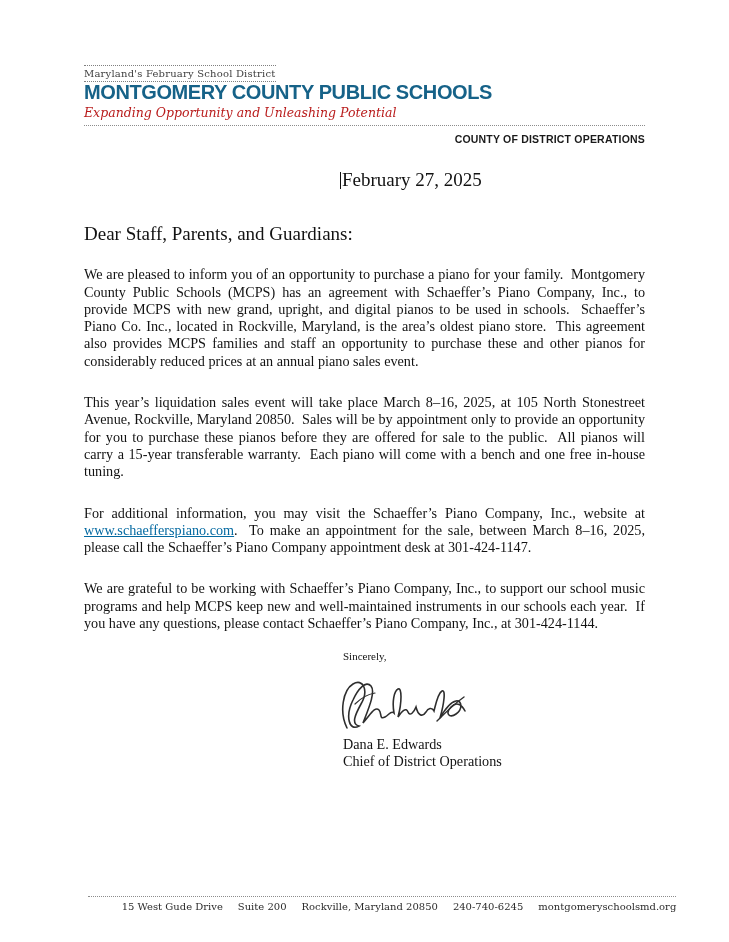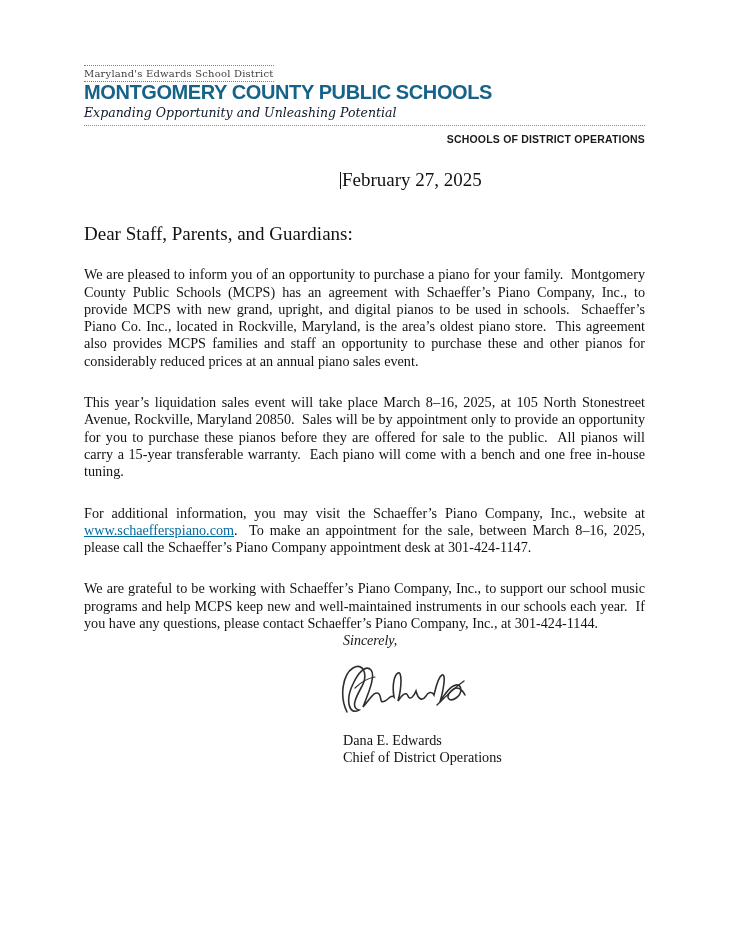--- a/index.html
+++ b/index.html
@@ -37,21 +37,21 @@
     line-height: 21px;
     letter-spacing: -0.4px;
     color: #166288;
   }
   .tagline {
     margin-top: 2px;
     font-family: "DejaVu Serif", serif;
     font-style: italic;
     font-size: 12.5px;
     line-height: 15px;
-    color: #0f172a;
+    color: #b91c1c;
   }
   .header-rule {
     margin-top: 5px;
     border-bottom: 1px dotted #8c8c8c;
     height: 1px;
   }
   .office-line {
     margin-top: 7px;
     text-align: right;
     font-family: "Liberation Sans", sans-serif;
@@ -86,24 +86,24 @@
     font-size: 14.2px;
     line-height: 17.3px;
     text-align: justify;
     white-space: pre-wrap;
   }
   .para a {
     color: #0369a1;
     text-decoration: underline;
     cursor: pointer;
   }
-  .closing { padding-left: 259px; font-size: 14px; line-height: 17.3px; font-style: italic; }
+  .closing { margin-top: 16px; padding-left: 259px; font-size: 11px; line-height: 17.3px; }
   .signature-wrap { margin-top: 8px; margin-left: 257px; width: 128px; height: 62px; }
   .signature-wrap svg { display: block; }
-  .signer-name  { margin-top: 12px; padding-left: 259px; font-size: 14.2px; line-height: 17.3px; }
+  .signer-name  { margin-top: 0; padding-left: 259px; font-size: 14.2px; line-height: 17.3px; }
   .signer-title { padding-left: 259px; font-size: 14.2px; line-height: 17.3px; }
   
   .footer {
     position: absolute;
     left: 88px;
     top: 896px;
     width: 588px;
     border-top: 1px dotted #8c8c8c;
     padding-top: 4px;
   }
@@ -119,25 +119,25 @@
   }
 </style>
 </head>
 <body>
 
 <div class="page">
 
   <div class="content">
 
     <div>
-      <div class="badge">Maryland's Edwards School District</div>
+      <div class="badge">Maryland's February School District</div>
       <div class="org-name">MONTGOMERY COUNTY PUBLIC SCHOOLS</div>
       <div class="tagline">Expanding Opportunity and Unleashing Potential</div>
       <div class="header-rule"></div>
-      <div class="office-line">SCHOOLS OF DISTRICT OPERATIONS</div>
+      <div class="office-line">COUNTY OF DISTRICT OPERATIONS</div>
     </div>
 
     <div class="date-row">
       <span class="caret"></span><span>February 27, 2025</span>
     </div>
 
     <div class="salutation">Dear Staff, Parents, and Guardians:</div>
 
     <div class="para">We are pleased to inform you of an opportunity to purchase a piano for your family.  Montgomery County Public Schools (MCPS) has an agreement with Schaeffer’s Piano Company, Inc., to provide MCPS with new grand, upright, and digital pianos to be used in schools.  Schaeffer’s Piano Co. Inc., located in Rockville, Maryland, is the area’s oldest piano store.  This agreement also provides MCPS families and staff an opportunity to purchase these and other pianos for considerably reduced prices at an annual piano sales event.</div>
 
@@ -155,14 +155,23 @@
         <path d="M96 47 C 103 40 113 30 123 23" stroke="#2e2e2e" stroke-width="1.4" stroke-linecap="round"></path>
         <path d="M14 30 C 20 24 28 20 34 19" stroke="#2e2e2e" stroke-width="1.2" stroke-linecap="round"></path>
       </svg>
     </div>
 
     <div class="signer-name">Dana E. Edwards</div>
     <div class="signer-title">Chief of District Operations</div>
 
   </div>
 
+  <div class="footer">
+    <div class="footer-row">
+      <span>15 West Gude Drive</span>
+      <span>Suite 200</span>
+      <span>Rockville, Maryland 20850</span>
+      <span>240-740-6245</span>
+      <span>montgomeryschoolsmd.org</span>
+    </div>
+  </div>
 
 </div>
 
 </body></html>

